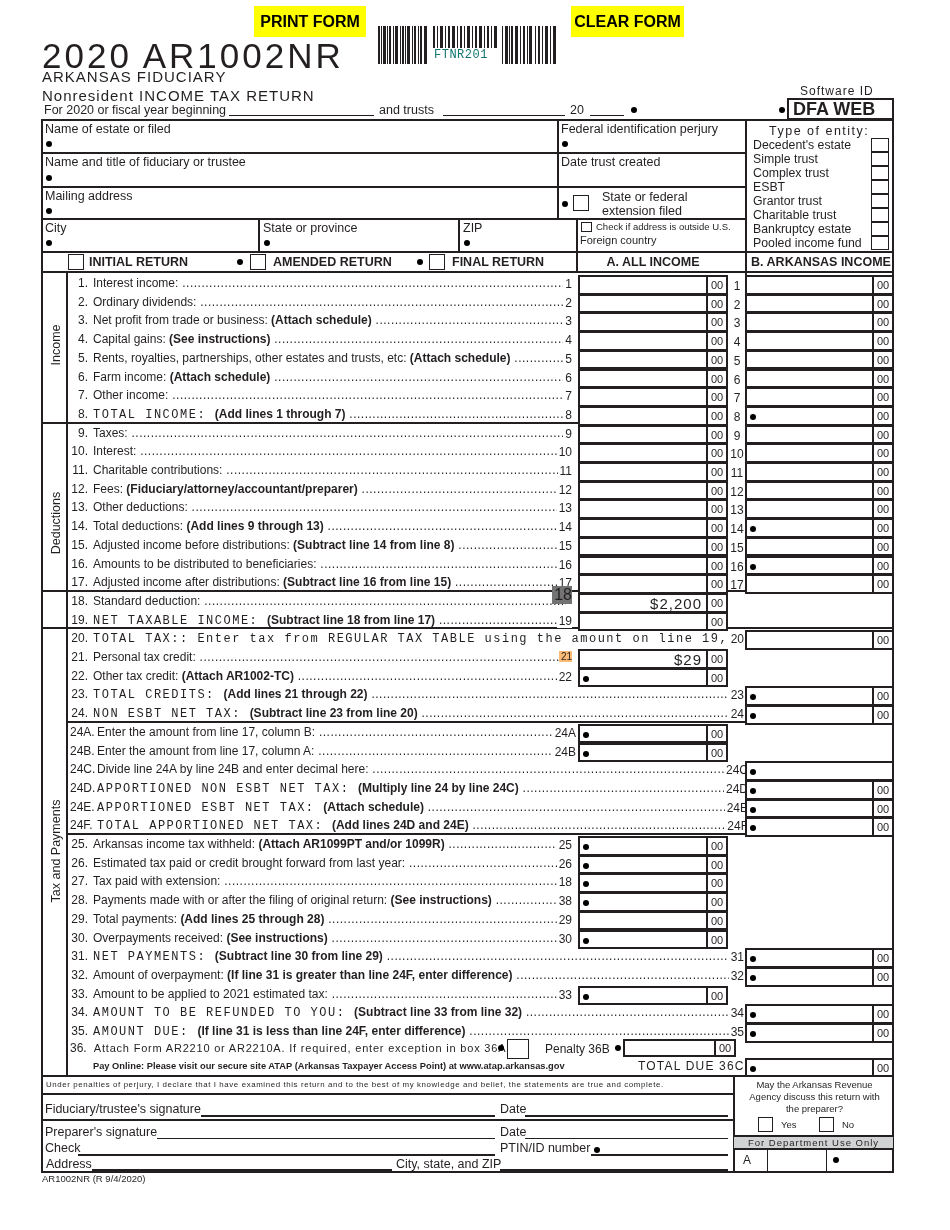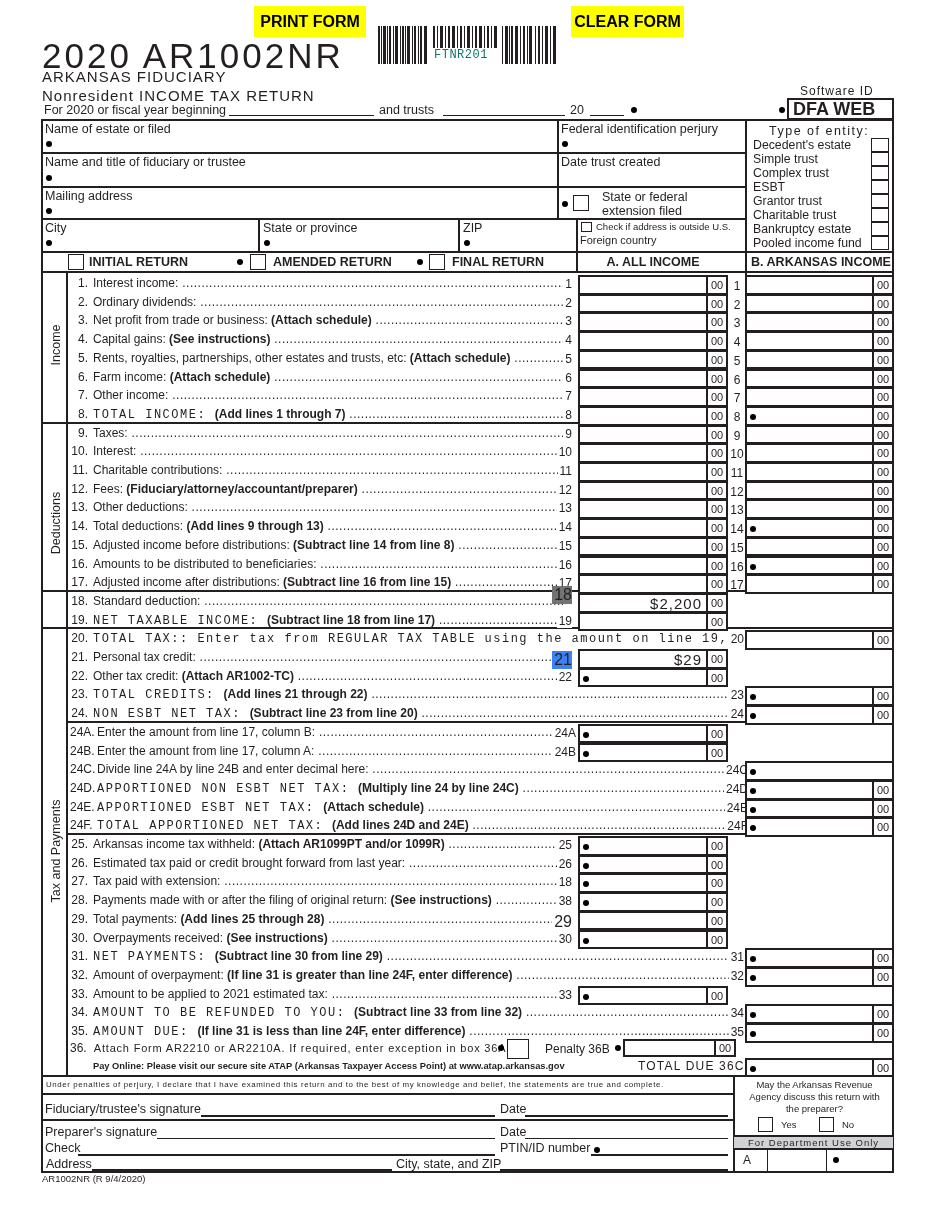--- a/index.html
+++ b/index.html
@@ -388,21 +388,21 @@
     <div class="abs" style="top: 613.6px; font-size: 12px; background: rgb(255, 255, 255); padding-left: 2px; right: 378px;">19</div>
     <div class="amt" style="left: 578px; top: 611.6px; width: 150px;">
       <span class="cents">00</span>
     </div>
     <div class="line-text" style="left: 70px; top: 629.3px; width: 668px;"><span style="display: inline-block; width: 23px; text-align: right; padding-right: 5px;">20.</span><span class="lettered">TOTAL TAX:: Enter tax from REGULAR TAX TABLE using the amount on line 19, column A:</span><b></b><span style="letter-spacing: 0.5px;"> ........................................................................................................................................................................................................</span></div>
     <div class="abs" style="top: 632.3px; font-size: 12px; background: rgb(255, 255, 255); padding-left: 2px; right: 206px;">20</div>
     <div class="amt" style="left: 745px; top: 630.3px; width: 149px;">
       <span class="cents">00</span>
     </div>
     <div class="line-text" style="left: 70px; top: 648px; width: 496px;"><span style="display: inline-block; width: 23px; text-align: right; padding-right: 5px;">21.</span><span>Personal tax credit:</span><b></b><span style="letter-spacing: 0.5px;"> ........................................................................................................................................................................................................</span></div>
-    <div class="abs" style="top: 651px; font-size: 16px; background: #3b82f6; padding-left: 2px; right: 378px;">21</div>
+    <div class="abs" style="top: 651px; font-size: 10px; background: #fdba74; padding-left: 2px; right: 378px;">21</div>
     <div class="amt" style="left: 578px; top: 649px; width: 150px;">
       <span class="val">$29</span>
       <span class="cents">00</span>
     </div>
     <div class="line-text" style="left: 70px; top: 666.7px; width: 496px;"><span style="display: inline-block; width: 23px; text-align: right; padding-right: 5px;">22.</span><span>Other tax credit: </span><b>(Attach AR1002-TC)</b><span style="letter-spacing: 0.5px;"> ........................................................................................................................................................................................................</span></div>
     <div class="abs" style="top: 669.7px; font-size: 12px; background: rgb(255, 255, 255); padding-left: 2px; right: 378px;">22</div>
     <div class="amt" style="left: 578px; top: 667.7px; width: 150px;">
       <span class="bullet"></span>
       <span class="cents">00</span>
     </div>
@@ -471,21 +471,21 @@
       <span class="bullet"></span>
       <span class="cents">00</span>
     </div>
     <div class="line-text" style="left: 70px; top: 891.1px; width: 496px;"><span style="display: inline-block; width: 23px; text-align: right; padding-right: 5px;">28.</span><span>Payments made with or after the filing of original return: </span><b>(See instructions)</b><span style="letter-spacing: 0.5px;"> ........................................................................................................................................................................................................</span></div>
     <div class="abs" style="top: 894.1px; font-size: 12px; background: rgb(255, 255, 255); padding-left: 2px; right: 378px;">38</div>
     <div class="amt" style="left: 578px; top: 892.1px; width: 150px;">
       <span class="bullet"></span>
       <span class="cents">00</span>
     </div>
     <div class="line-text" style="left: 70px; top: 909.8px; width: 496px;"><span style="display: inline-block; width: 23px; text-align: right; padding-right: 5px;">29.</span><span>Total payments: </span><b>(Add lines 25 through 28)</b><span style="letter-spacing: 0.5px;"> ........................................................................................................................................................................................................</span></div>
-    <div class="abs" style="top: 912.8px; font-size: 16px; background: rgb(255, 255, 255); padding-left: 2px; right: 378px;">29</div>
+    <div class="abs" style="top: 912.8px; font-size: 12px; background: rgb(255, 255, 255); padding-left: 2px; right: 378px;">29</div>
     <div class="amt" style="left: 578px; top: 910.8px; width: 150px;">
       <span class="cents">00</span>
     </div>
     <div class="line-text" style="left: 70px; top: 928.5px; width: 496px;"><span style="display: inline-block; width: 23px; text-align: right; padding-right: 5px;">30.</span><span>Overpayments received: </span><b>(See instructions)</b><span style="letter-spacing: 0.5px;"> ........................................................................................................................................................................................................</span></div>
     <div class="abs" style="top: 931.5px; font-size: 12px; background: rgb(255, 255, 255); padding-left: 2px; right: 378px;">30</div>
     <div class="amt" style="left: 578px; top: 929.5px; width: 150px;">
       <span class="bullet"></span>
       <span class="cents">00</span>
     </div>
     <div class="line-text" style="left: 70px; top: 947.2px; width: 668px;"><span style="display: inline-block; width: 23px; text-align: right; padding-right: 5px;">31.</span><span class="lettered">NET PAYMENTS: </span><b>(Subtract line 30 from line 29)</b><span style="letter-spacing: 0.5px;"> ........................................................................................................................................................................................................</span></div>

